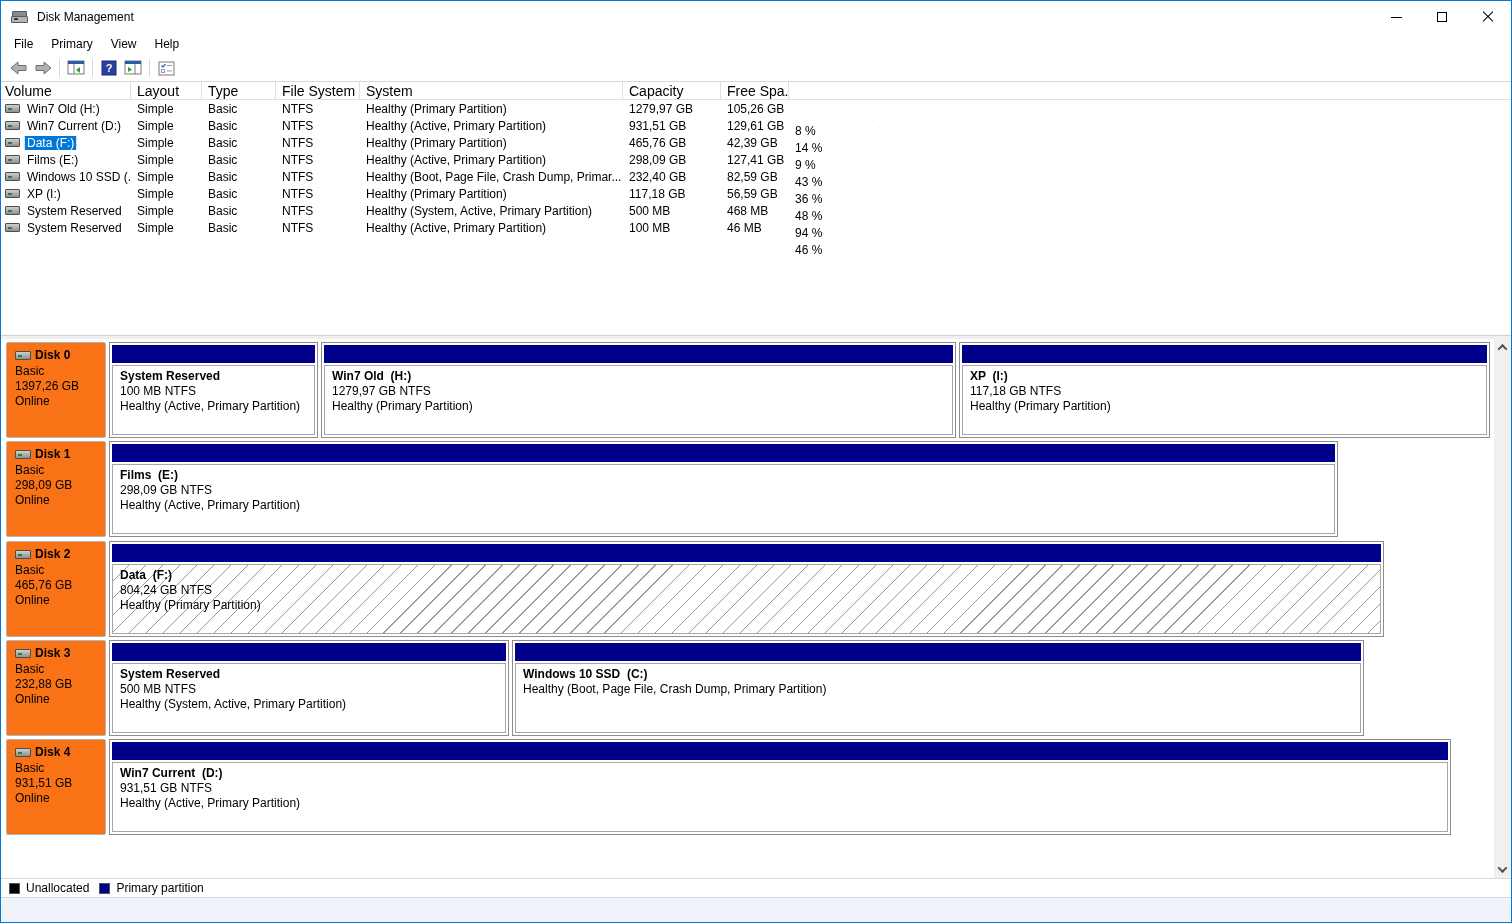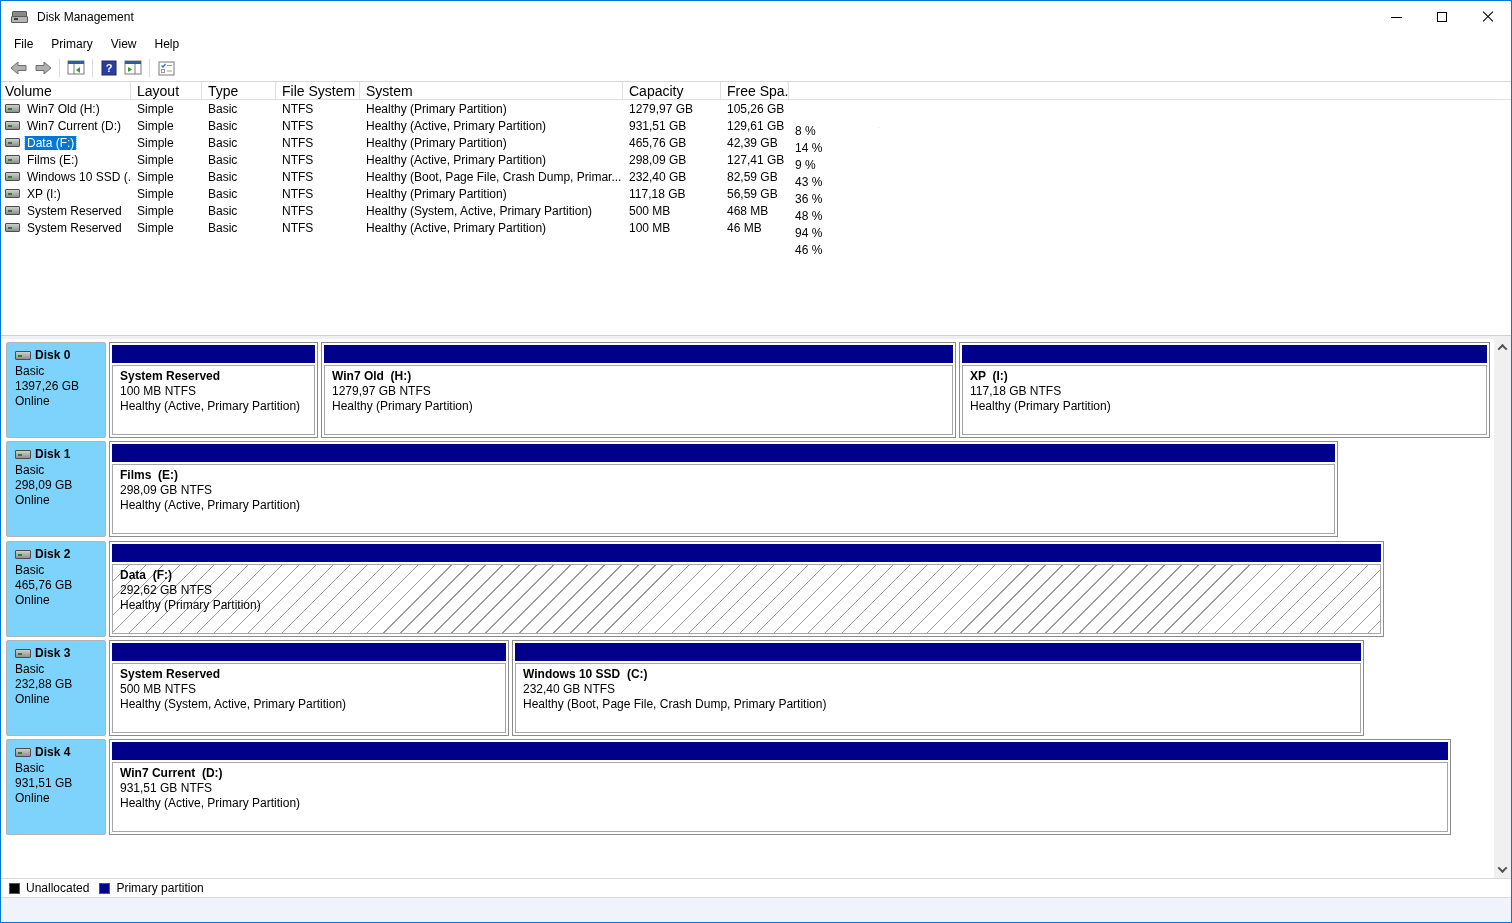--- a/index.html
+++ b/index.html
@@ -49,21 +49,21 @@
   .vol-label { padding:0 2px; }
   .vol-label.selected { background:#0078d7; color:#fff; outline:1px dotted #9cc6ee; }
 
   
   .splitter { position:absolute; left:0; top:334px; right:0; height:4px; background:#f0f0f0; border-top:1px solid #d0d0d0; }
 
   
   .graph-pane { position:absolute; left:0; top:338px; right:0; height:539px; background:#fff; }
   .graph-rows { position:absolute; left:0; top:0; right:17px; bottom:0; }
   .disk-row { position:absolute; left:5px; right:0; height:96px; display:flex; }
-  .disk-panel { width:100px; flex:0 0 100px; background:#7dd3fc; border:1px solid #b4b4b4; border-radius:2px; padding:5px 6px 4px 8px; }
+  .disk-panel { width:100px; flex:0 0 100px; background:#f97316; border:1px solid #b4b4b4; border-radius:2px; padding:5px 6px 4px 8px; }
   .disk-title { display:flex; align-items:center; font-weight:bold; font-size:12px; margin-bottom:2px; white-space:nowrap; }
   .disk-icon { width:16px; height:9px; margin-right:4px; flex:0 0 16px; background:linear-gradient(#cfcfcf,#8f8f8f); border:1px solid #4d4d4d; border-radius:1px; position:relative; }
   .disk-icon::after { content:""; position:absolute; left:2px; top:3px; width:4px; height:2px; background:#2d7d2d; }
   .cd-icon { width:13px; height:13px; margin-right:3px; flex:0 0 13px; border-radius:50%; background:radial-gradient(circle at 50% 50%, #6b6b6b 0 2px, #fff 2px 3px, #c9c9c9 3px 6px, #8a8a8a 6px); border:1px solid #6a6a6a; }
   .disk-sub { font-size:12px; line-height:15px; white-space:nowrap; }
   .disk-sub:empty { display:none; }
   .partitions { margin-left:3px; display:flex; }
   .part { border:1px solid #8c8c8c; background:#fff; margin-right:3px; padding:2px; display:flex; flex-direction:column; }
   .part-bar { height:18px; background:#00008b; flex:0 0 18px; }
   .part-body { flex:1; border:1px solid #a6a6a6; margin-top:2px; padding:3px 7px; background:#fff; overflow:hidden; }
@@ -358,21 +358,21 @@
             </div>
       <div class="disk-sub">Basic</div>
       <div class="disk-sub">465,76 GB</div>
       <div class="disk-sub">Online</div>
     </div>
     <div class="partitions">
             <div class="part selected" style="width: 1275px;">
     <div class="part-bar" style="background: rgb(0, 0, 139);"></div>
     <div class="part-body">
       <div class="part-name">Data  (F:)</div>
-      <div class="part-line">292,62 GB NTFS</div>
+      <div class="part-line">804,24 GB NTFS</div>
       <div class="part-line">Healthy (Primary Partition)</div>
     </div>
   </div>
           </div>
   </div>
         <div class="disk-row" style="top: 301px;">
     <div class="disk-panel">
       <div class="disk-title">
               <span class="disk-icon"></span>
               <span>Disk 3</span>
@@ -387,21 +387,20 @@
     <div class="part-body">
       <div class="part-name">System Reserved</div>
       <div class="part-line">500 MB NTFS</div>
       <div class="part-line">Healthy (System, Active, Primary Partition)</div>
     </div>
   </div>
             <div class="part" style="width: 852px;">
     <div class="part-bar" style="background: rgb(0, 0, 139);"></div>
     <div class="part-body">
       <div class="part-name">Windows 10 SSD  (C:)</div>
-      <div class="part-line">232,40 GB NTFS</div>
       <div class="part-line">Healthy (Boot, Page File, Crash Dump, Primary Partition)</div>
     </div>
   </div>
           </div>
   </div>
         <div class="disk-row" style="top: 400px;">
     <div class="disk-panel">
       <div class="disk-title">
               <span class="disk-icon"></span>
               <span>Disk 4</span>

